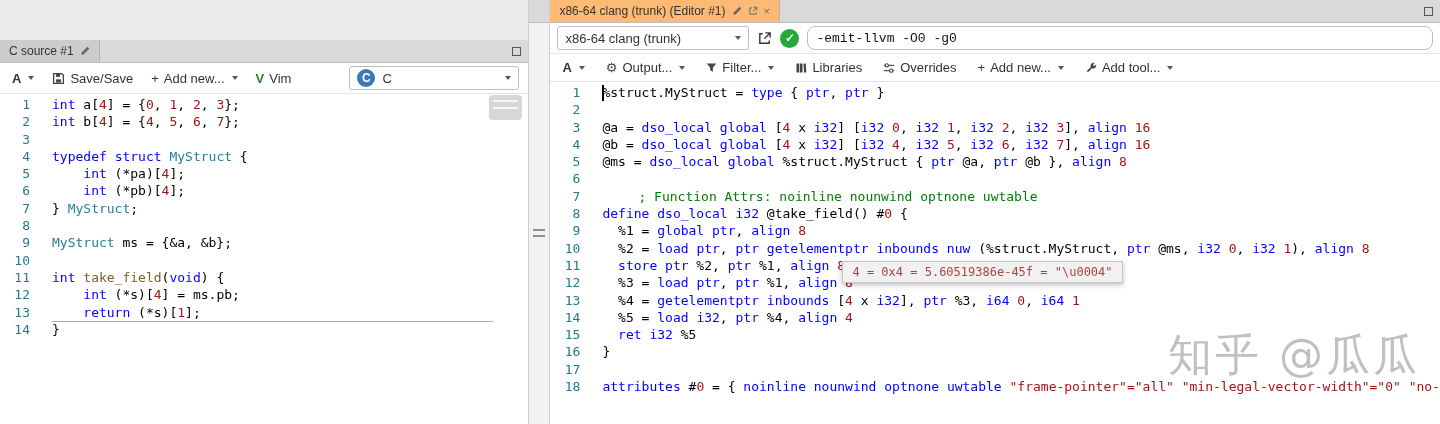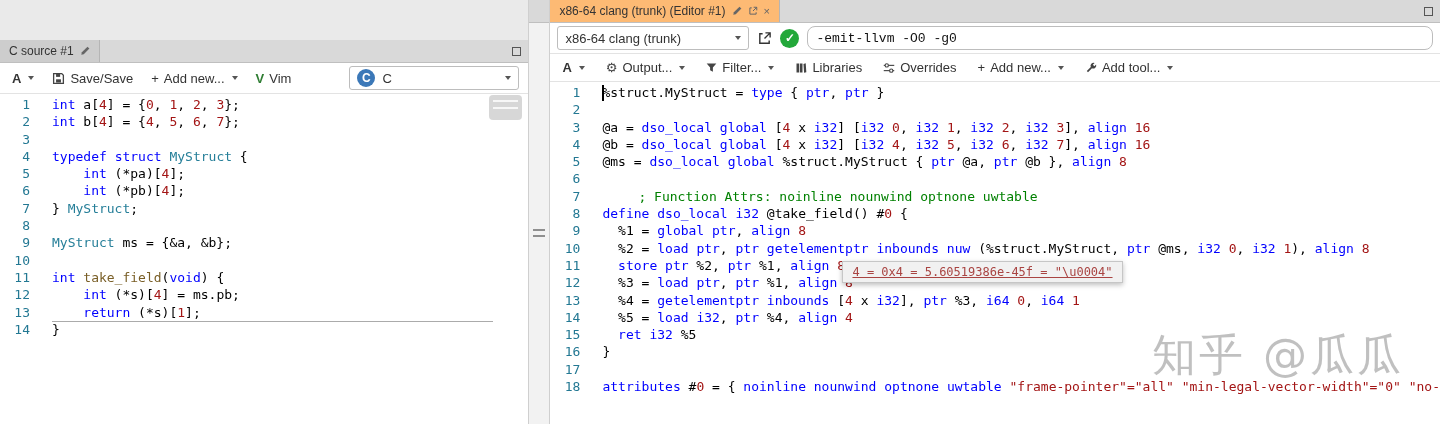--- a/index.html
+++ b/index.html
@@ -70,22 +70,22 @@
   .gutter { width:22px; background:#f2f2f2; position:relative; cursor:col-resize;
             border-left:1px solid #cfcfcf; border-right:1px solid #cfcfcf; flex:none; }
   .gutter .top-strip { height:23px; background:#d9d9d9; border-bottom:1px solid #bfbfbf; }
   .gutter .handle { position:absolute; top:229px; left:4px; width:12px; }
   .gutter .handle span { display:block; height:2px; background:#8f8f8f; margin-bottom:4px; }
 
   
   .tooltip { position:absolute; left:292px; top:261px; z-index:5;
              background:#f1f1f1; border:1px solid #c6c6c6; box-shadow:0 2px 5px rgba(0,0,0,.25);
              padding:3px 9px; font-family:"DejaVu Sans Mono", monospace; font-size:12px; color:#a94442;
-             white-space:pre;text-decoration:underline; }
-  .watermark { position:absolute; right:36px; top:326px; z-index:10; pointer-events:none;
+             white-space:pre; }
+  .watermark { position:absolute; right:20px; top:326px; z-index:10; pointer-events:none;
                font-size:44px; letter-spacing:3px; color:#8e8e8e; opacity:.55;
                font-family:"DejaVu Sans", sans-serif; }
   .watermark-smudge { position:absolute; left:489px; top:55px; width:33px; height:25px;
                       background:#8f8f8f; opacity:.35; border-radius:4px; filter:blur(.6px); z-index:9; }
   .watermark-smudge i { display:block; height:2px; background:#fff; margin:5px 4px 0 4px; opacity:.8; }
 </style>
 </head>
 <body>
 
 <div class="app">

